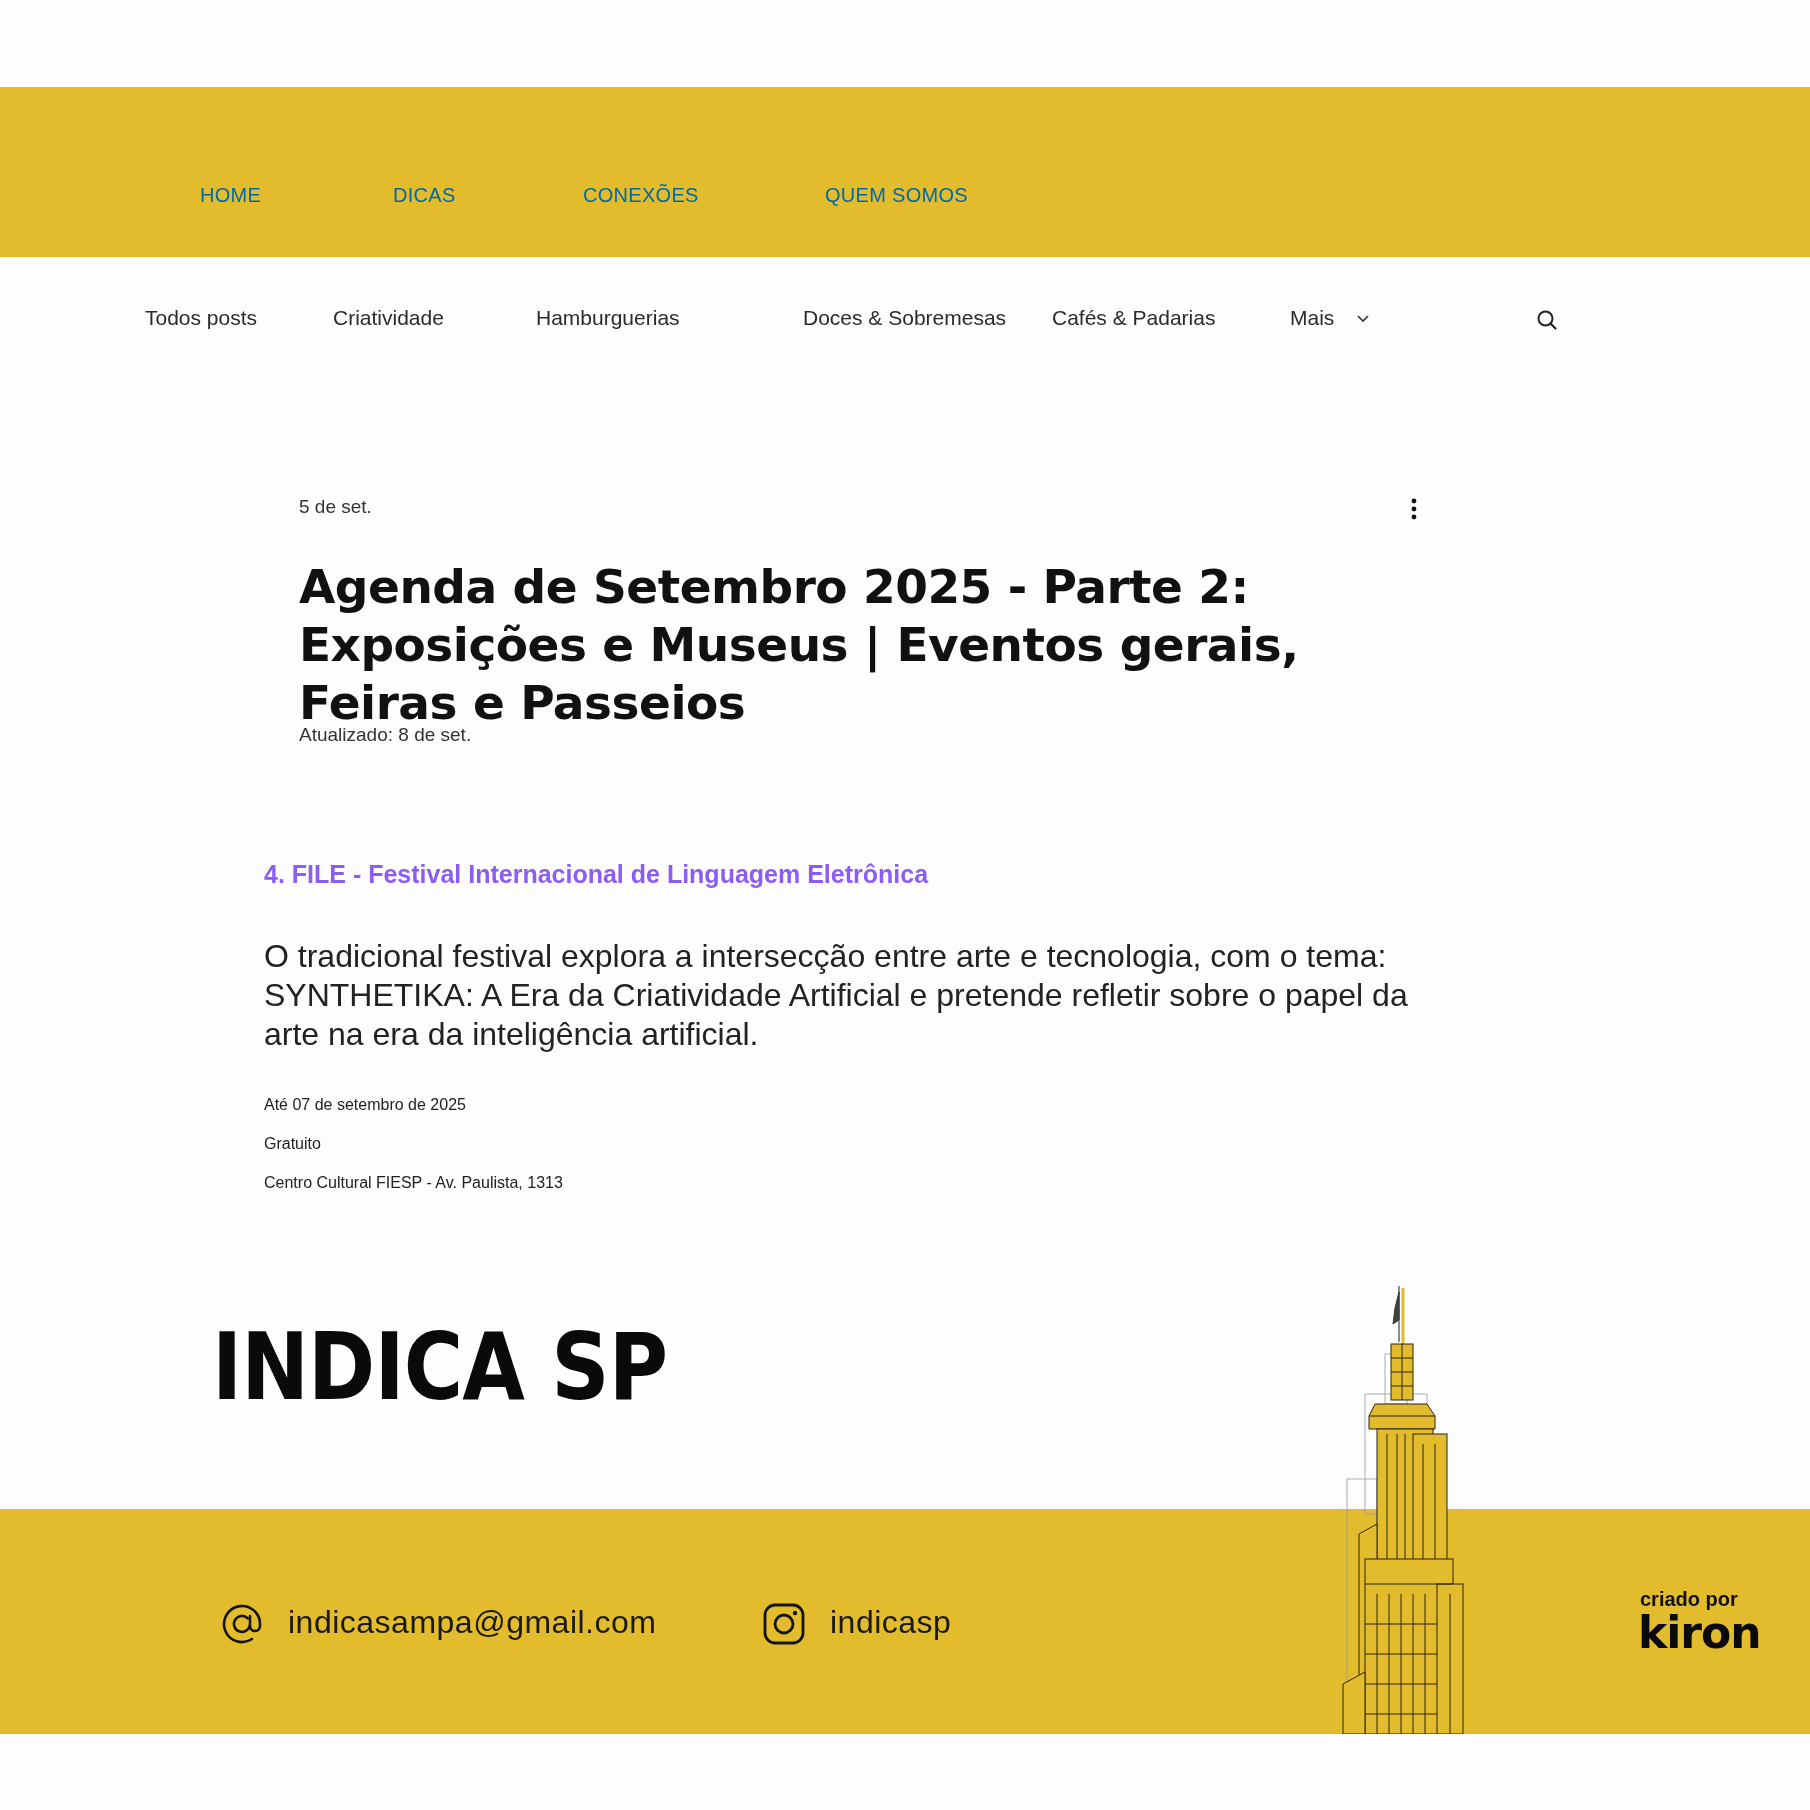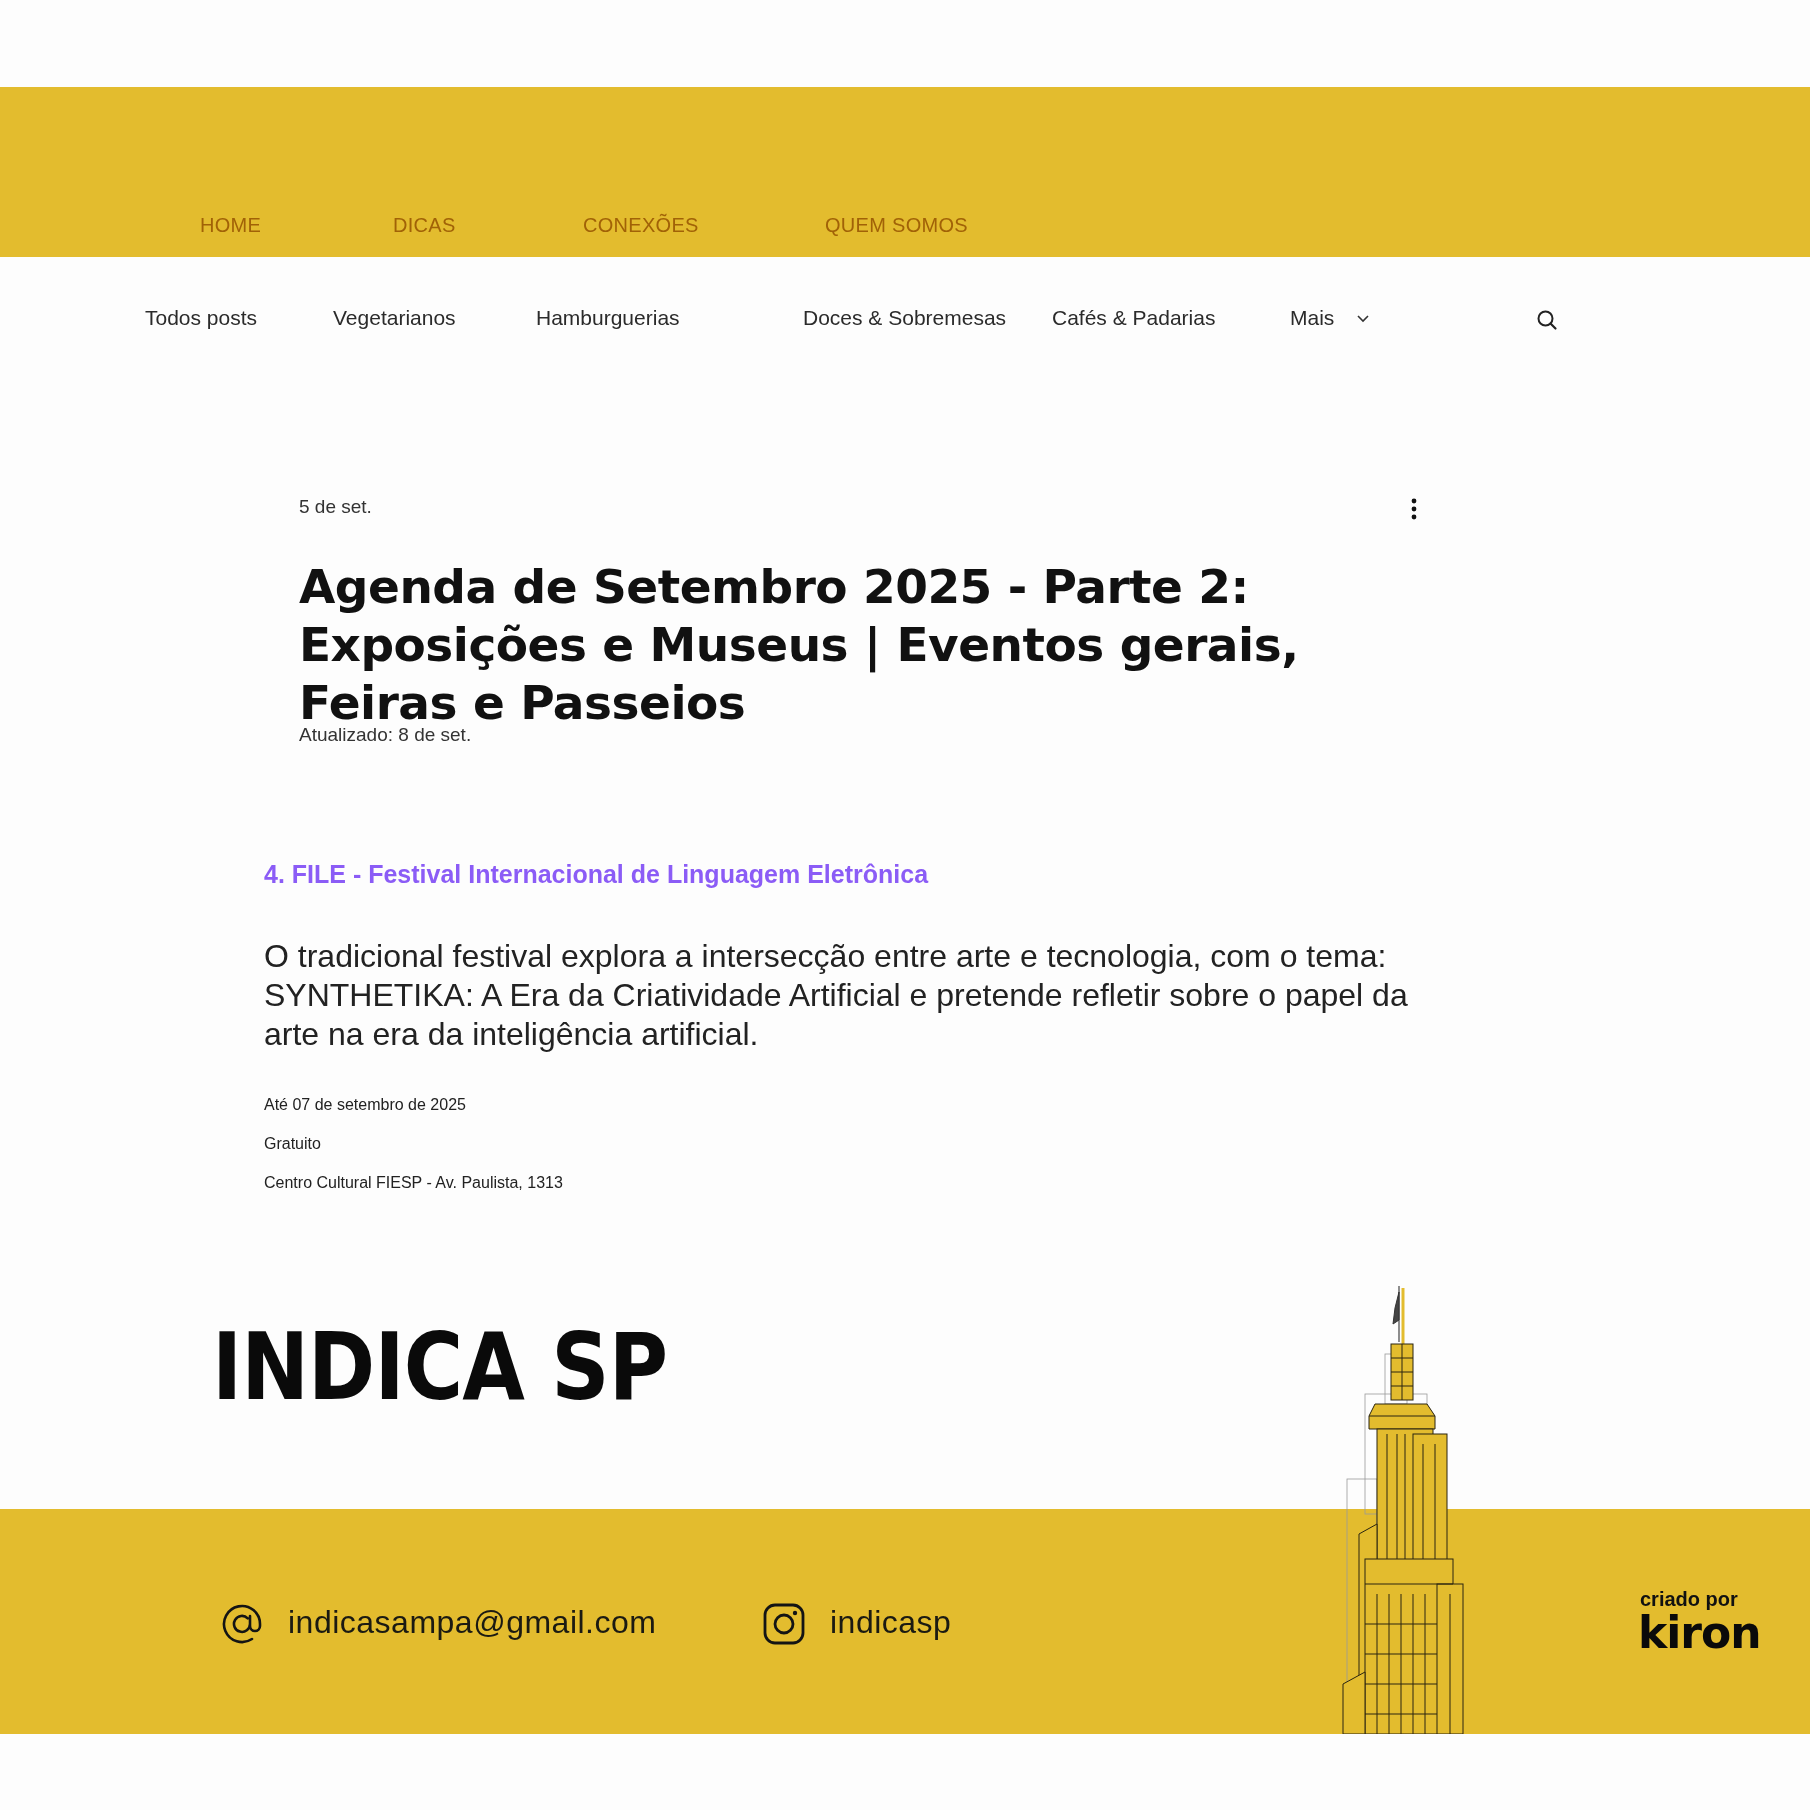--- a/index.html
+++ b/index.html
@@ -5,21 +5,21 @@
   html, body { margin: 0; padding: 0; }
   body {
     width: 1810px; height: 1810px; position: relative; overflow: hidden;
     background: #fdfdfd; color: #111;
     font-family: "Liberation Sans", "DejaVu Sans", sans-serif;
   }
   .abs { position: absolute; }
 
   
   .top-header { left: 0; top: 87px; width: 1810px; height: 170px; background: #e3bc2e; }
-  .nav-link { top: 184px; font-size: 20px; letter-spacing: 0.3px; color: #a16207; cursor: pointer; white-space: nowrap; margin-top: 30px; }
+  .nav-link { top: 184px; font-size: 20px; letter-spacing: 0.3px; color: #0369a1; cursor: pointer; white-space: nowrap; }
 
   
   .cat-link { top: 306px; font-size: 21px; color: #2b2b2b; cursor: pointer; white-space: nowrap; }
   .chev { top: 311px; left: 1355px; width: 16px; height: 16px; cursor: pointer; }
   .search-btn { left: 1535px; top: 308px; width: 24px; height: 24px; cursor: pointer; }
 
   
   .post-date { left: 299px; top: 496px; font-size: 19px; color: #333; }
   .more-btn { left: 1404px; top: 496px; width: 20px; height: 28px; cursor: pointer; }
   .post-title {
@@ -53,21 +53,21 @@
 </head>
 <body>
 
 <div class="abs top-header"></div>
 <a class="abs nav-link" style="left:200px">HOME</a>
 <a class="abs nav-link" style="left:393px">DICAS</a>
 <a class="abs nav-link" style="left:583px">CONEXÕES</a>
 <a class="abs nav-link" style="left:825px">QUEM SOMOS</a>
 
 <a class="abs cat-link" style="left:145px">Todos posts</a>
-<a class="abs cat-link" style="left:333px">Vegetarianos</a>
+<a class="abs cat-link" style="left:333px">Criatividade</a>
 <a class="abs cat-link" style="left:536px">Hamburguerias</a>
 <a class="abs cat-link" style="left:803px">Doces &amp; Sobremesas</a>
 <a class="abs cat-link" style="left:1052px">Cafés &amp; Padarias</a>
 <a class="abs cat-link" style="left:1290px">Mais</a>
 <svg class="abs chev" viewBox="0 0 16 16">
   <polyline points="3,5 8,10 13,5" fill="none" stroke="#333" stroke-width="1.6"></polyline>
 </svg>
 <svg class="abs search-btn" viewBox="0 0 24 24">
   <circle cx="10.5" cy="10.5" r="7" fill="none" stroke="#222" stroke-width="2"></circle>
   <line x1="15.5" y1="15.5" x2="20.5" y2="20.5" stroke="#222" stroke-width="2.2" stroke-linecap="round"></line>

